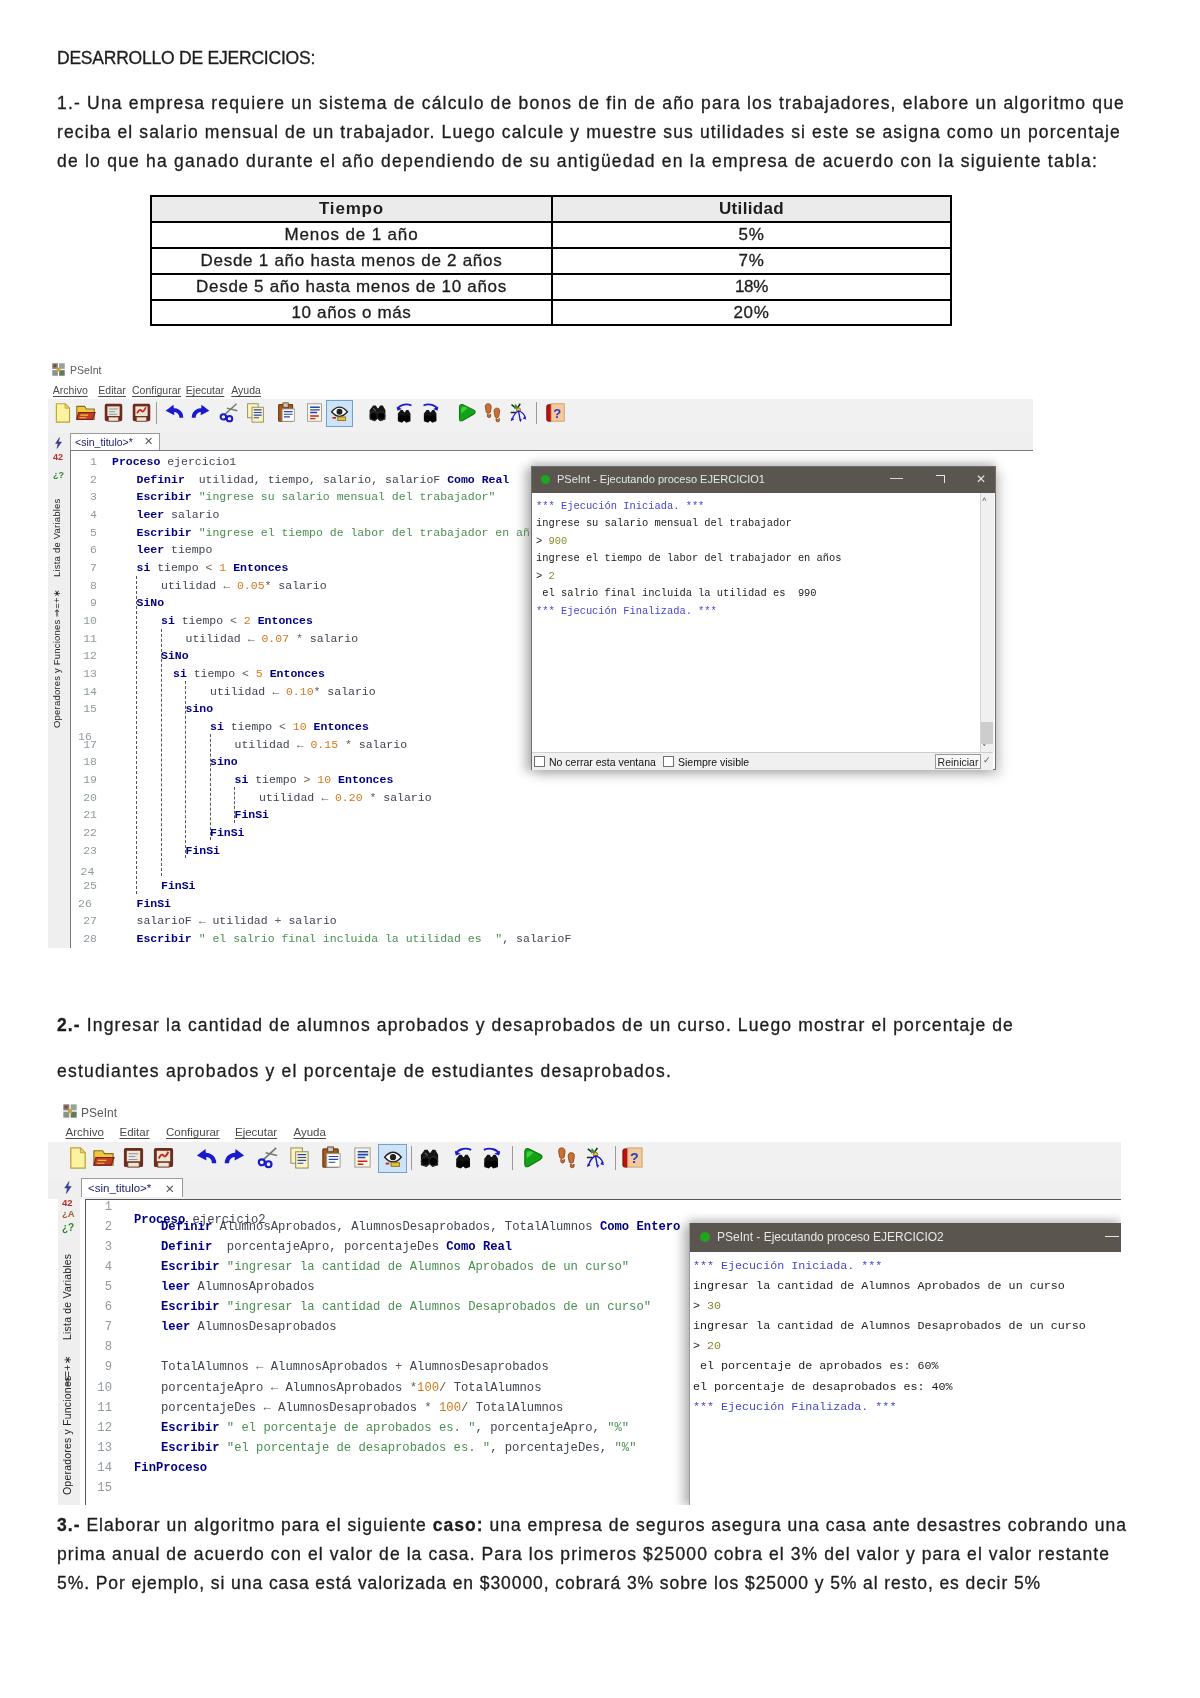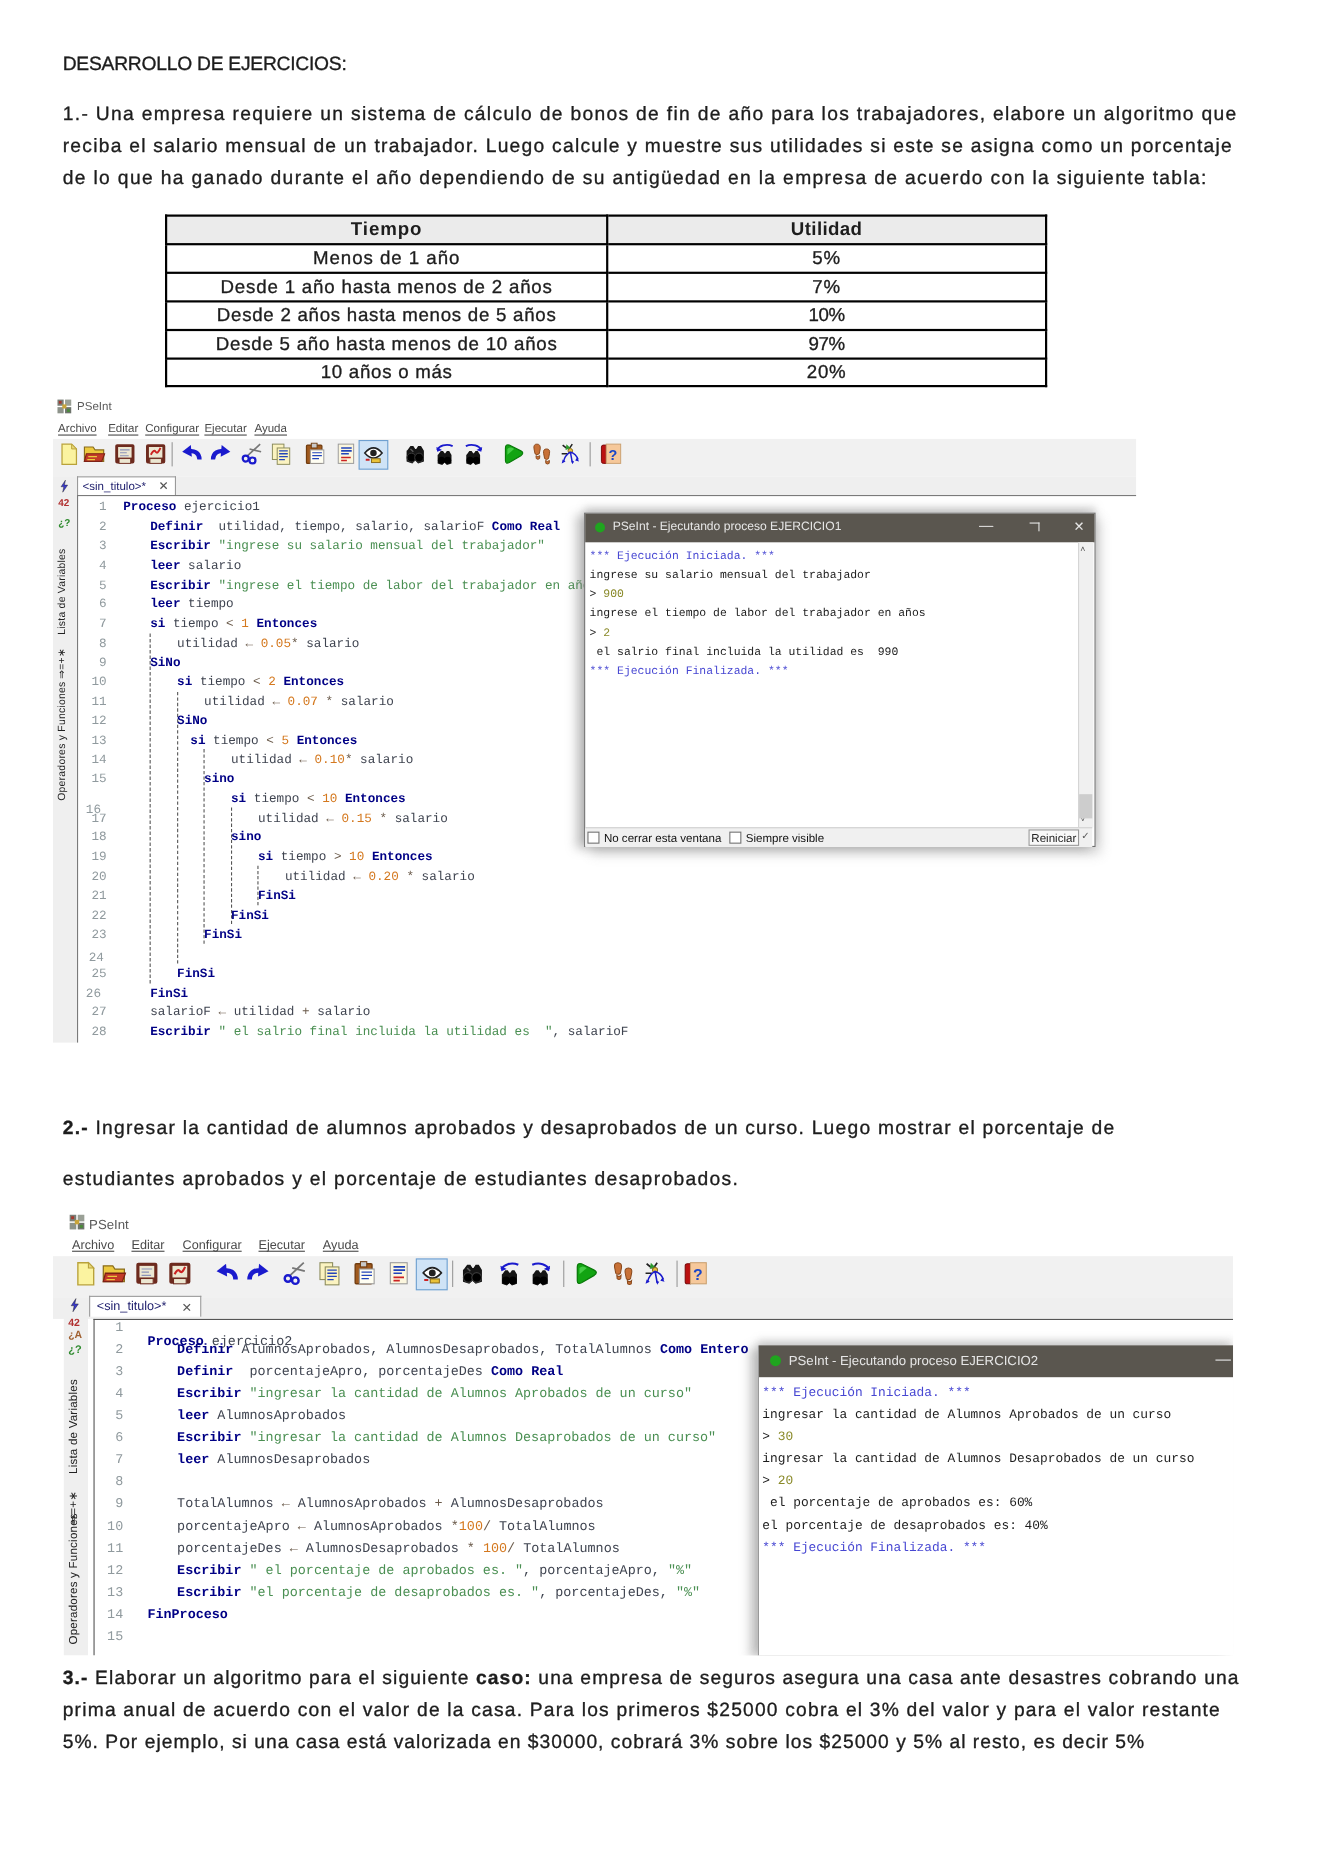--- a/index.html
+++ b/index.html
@@ -48,26 +48,22 @@
       </tr>
   <tr style="height:26px;">
         <td id="tc1a" class="tdd" style="letter-spacing:0.86px; border:2px solid #000; text-align:center;">Menos de 1 año</td>
         <td id="tc1b" class="tdd" style="letter-spacing:0.7px; border:2px solid #000; text-align:center;">5%</td>
       </tr>
   <tr style="height:26px;">
         <td id="tc2a" class="tdd" style="letter-spacing:0.73px; border:2px solid #000; text-align:center;">Desde 1 año hasta menos de 2 años</td>
         <td id="tc2b" class="tdd" style="letter-spacing:0.7px; border:2px solid #000; text-align:center;">7%</td>
       </tr>
   <tr style="height:26px;">
-        <td id="tc3a" class="tdd" style="letter-spacing:0.66px; border:2px solid #000; text-align:center;">Desde 2 años hasta menos de 5 años</td>
-        <td id="tc3b" class="tdd" style="letter-spacing:-0.33px; border:2px solid #000; text-align:center;">10%</td>
-      </tr>
-  <tr style="height:26px;">
         <td id="tc4a" class="tdd" style="letter-spacing:0.69px; border:2px solid #000; text-align:center;">Desde 5 año hasta menos de 10 años</td>
-        <td id="tc4b" class="tdd" style="letter-spacing:-0.33px; border:2px solid #000; text-align:center;">97%</td>
+        <td id="tc4b" class="tdd" style="letter-spacing:-0.33px; border:2px solid #000; text-align:center;">18%</td>
       </tr>
   <tr style="height:25px;border-radius:11px;">
         <td id="tc5a" class="tdd" style="letter-spacing:0.65px; border:2px solid #000; text-align:center;">10 años o más</td>
         <td id="tc5b" class="tdd" style="letter-spacing:0.67px; border:2px solid #000; text-align:center;">20%</td>
       </tr>
 </tbody>
   </table>
 
 <div id="shot1" class="abs" style="left:48px; top:358px; width:985px; height:590px; overflow:hidden; background:#fff;">
 <div class="abs" style="left:3px;top:4px;width:15px;height:15px;"><svg viewBox="0 0 24 24">

